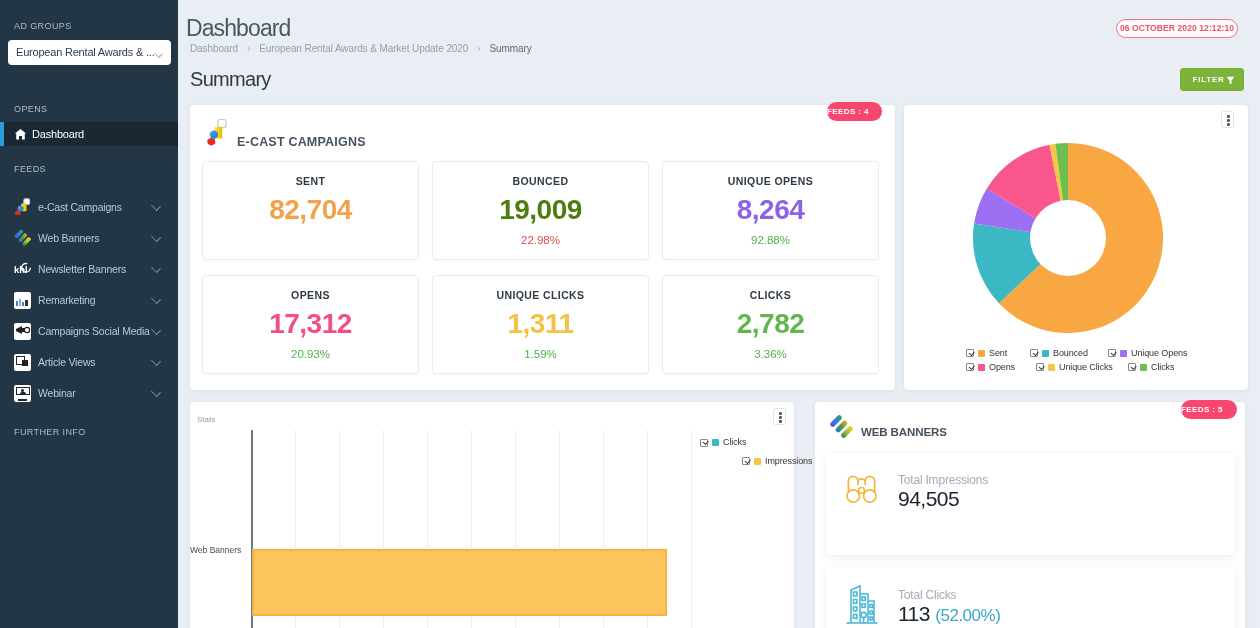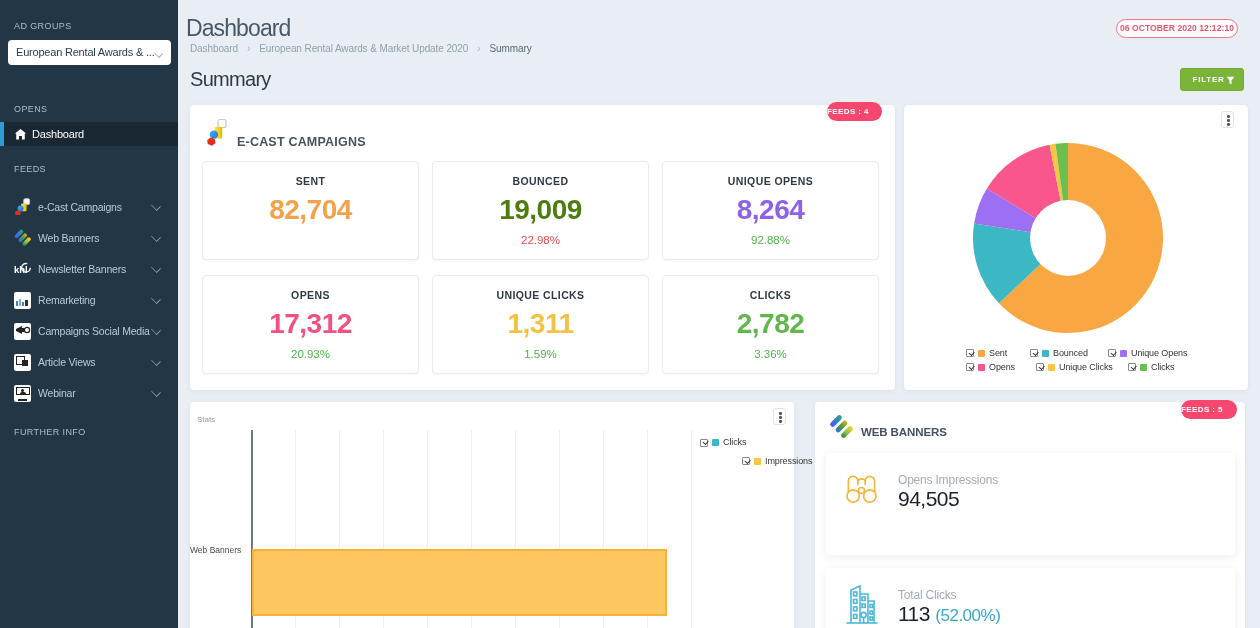--- a/index.html
+++ b/index.html
@@ -293,21 +293,21 @@
   <div class="cardhead" style="left:46px;top:23.5px;font-size:11.5px;letter-spacing:-0.1px;">WEB BANNERS</div>
   <div class="ibox" style="top:51px;height:102px;">
     <svg class="abs" style="left:19px;top:17px;" width="33" height="35" viewBox="0 0 33 35" fill="none" stroke="#f5b63f" stroke-width="1.7" stroke-linecap="round" stroke-linejoin="round">
       <circle cx="8.2" cy="26" r="6.2"></circle>
       <circle cx="24.8" cy="26" r="6.2"></circle>
       <circle cx="16.5" cy="20.5" r="3"></circle>
       <path d="M3.4,21.5 V11 a4.7,4.7 0 0 1 9.4,0 V14.5"></path>
       <path d="M29.6,21.5 V11 a4.7,4.7 0 0 0 -9.4,0 V14.5"></path>
       <path d="M12.8,12 a3.7,3.2 0 0 1 7.4,0"></path>
     </svg>
-    <div class="t1">Opens Impressions</div>
+    <div class="t1">Total Impressions</div>
     <div class="t2">94,505</div>
   </div>
   <div class="ibox" style="top:166px;height:80px;">
     <svg class="abs" style="left:19px;top:14px;" width="34" height="43" viewBox="0 0 34 43" fill="none" stroke="#4ab8d8" stroke-width="1.6">
       <path d="M6 41 V8 l9 -4 V41"></path>
       <path d="M15 12 h8 v29"></path>
       <path d="M23 19 h6 v22"></path>
       <path d="M1.5 41 h31"></path>
       <rect x="8.5" y="10" width="3.4" height="3.8"></rect>
         <rect x="8.5" y="17.5" width="3.4" height="3.8"></rect>

